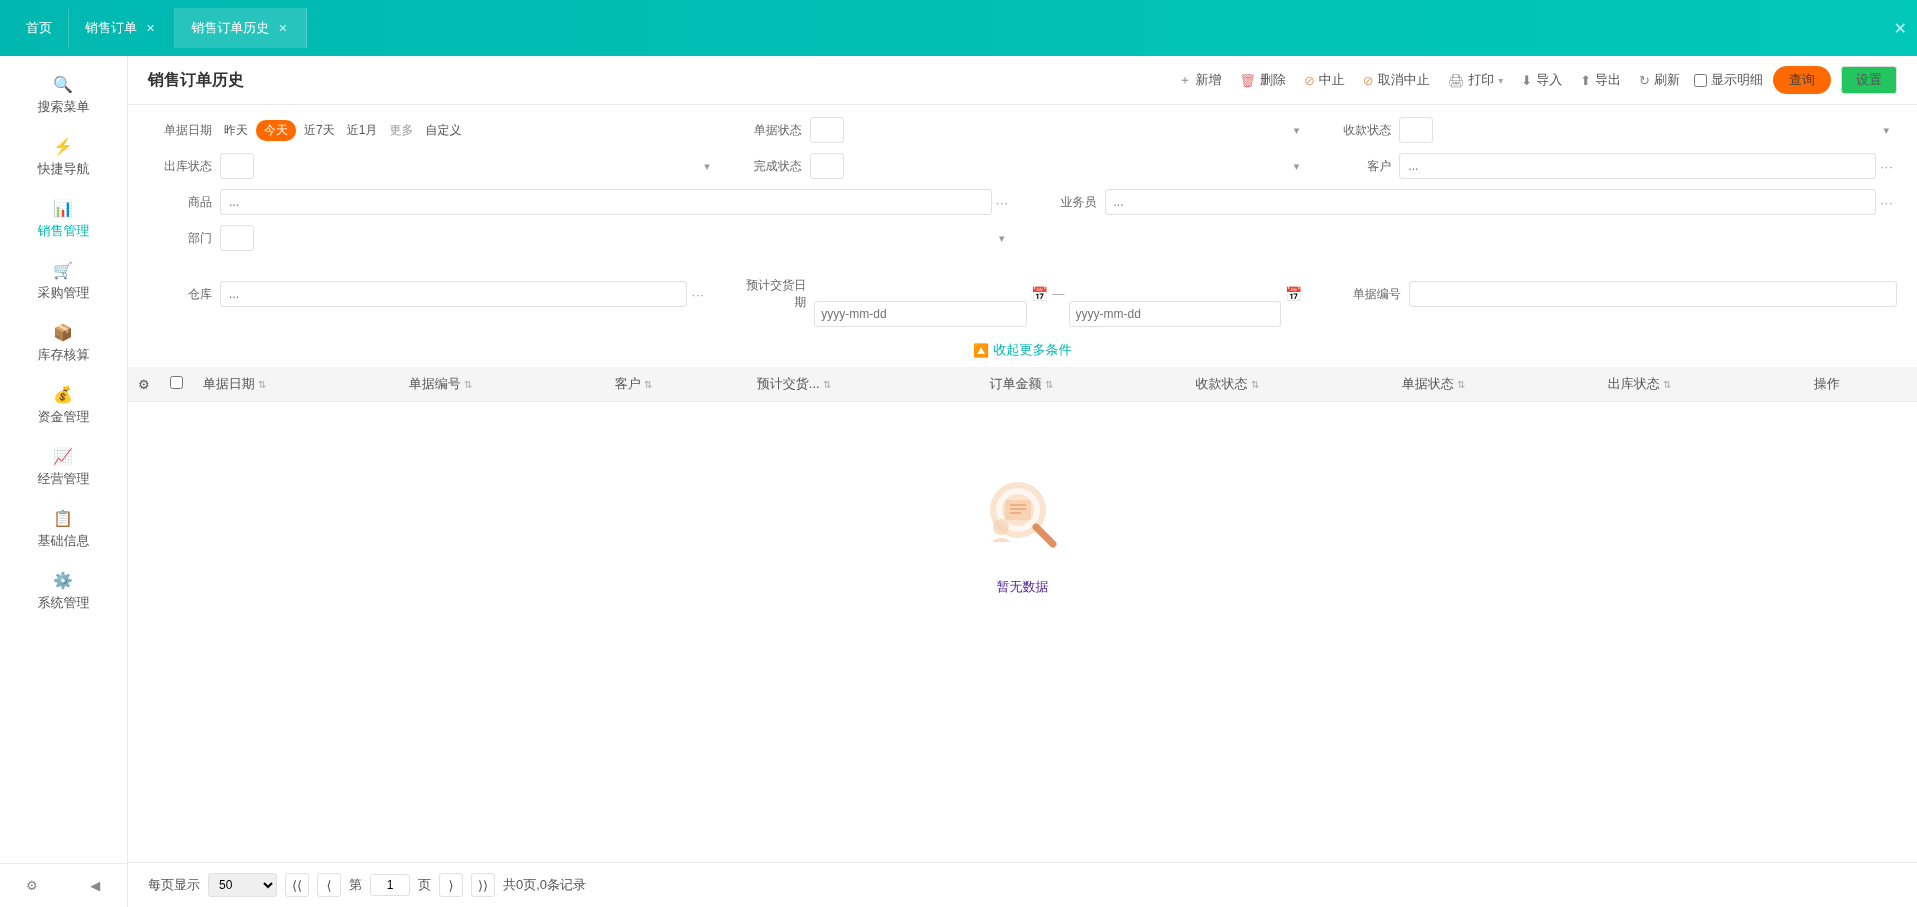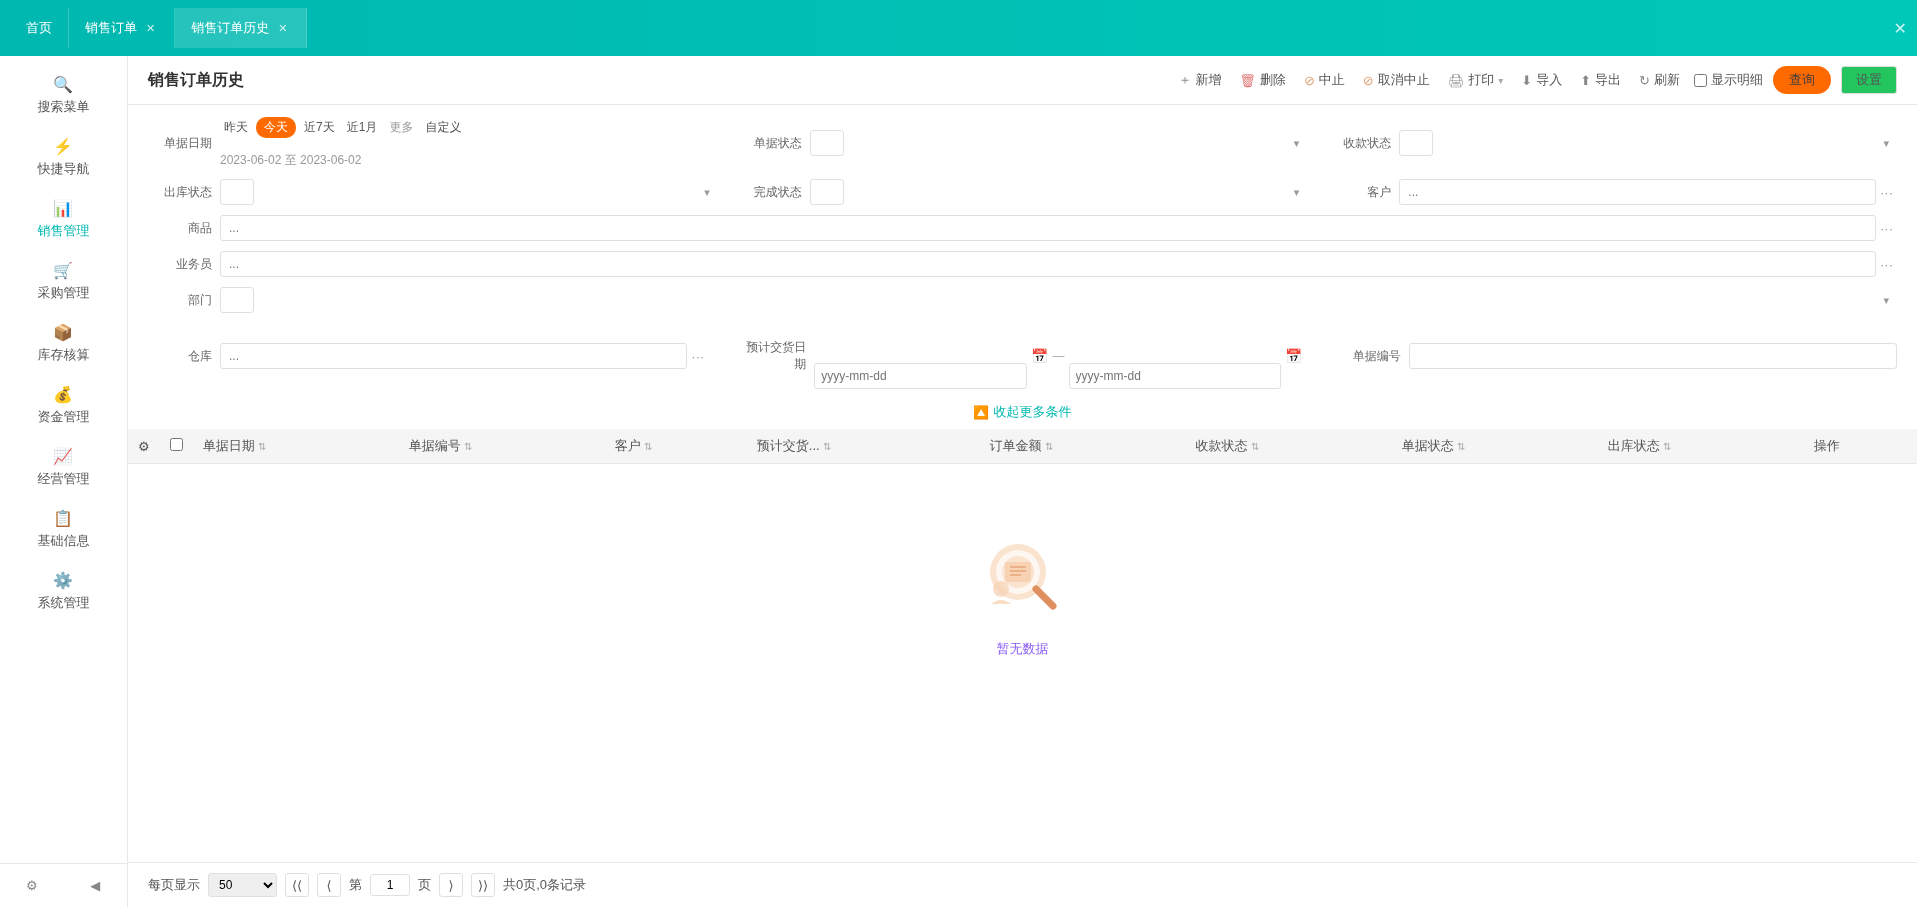--- a/index.html
+++ b/index.html
@@ -264,21 +264,21 @@
       align-items: center;
       justify-content: center;
       padding: 60px 0;
     }
     .empty-icon {
       width: 120px;
       height: 100px;
       margin-bottom: 16px;
     }
     .empty-text {
-      color: #8b5cf6;
+      color: #4c1d95;
       font-size: 13px;
     }
 
     
     .pagination {
       padding: 10px 20px;
       display: flex;
       align-items: center;
       gap: 8px;
       border-top: 1px solid #e8e8e8;
@@ -501,21 +501,20 @@
           <span class="filter-cell-label">单据日期</span>
           <div style="flex:1;display:flex;flex-direction:column;gap:14px;">
             <div class="date-range">
               <span class="date-tag">昨天</span>
               <span class="date-tag active">今天</span>
               <span class="date-tag">近7天</span>
               <span class="date-tag">近1月</span>
               <span class="date-tag more-btn">更多</span>
               <span class="date-tag custom-btn">自定义</span>
             </div>
-            <span class="date-display">2023-06-02 至 2023-06-02</span>
           </div>
         </div>
 
         <div class="filter-cell">
           <span class="filter-cell-label">单据状态</span>
           <div class="select-wrapper">
             <select class="filter-cell-select">
               <option value=""></option>
             </select>
           </div>
@@ -548,21 +547,21 @@
             </select>
           </div>
         </div>
         <div class="filter-cell">
           <span class="filter-cell-label">客户</span>
           <input class="filter-cell-input" type="text" placeholder="..." style="">
           <span class="dots-btn">···</span>
         </div>
       </div>
 
-      <div style="display:grid; grid-template-columns:1fr; gap:10px 20px; margin-bottom:10px;">
+      <div style="display:grid; grid-template-columns:1fr 1fr; gap:10px 20px; margin-bottom:10px;">
         <div class="filter-cell">
           <span class="filter-cell-label">商品</span>
           <input class="filter-cell-input" type="text" placeholder="..." style="">
           <span class="dots-btn">···</span>
         </div>
         <div class="filter-cell">
           <span class="filter-cell-label">业务员</span>
           <input class="filter-cell-input" type="text" placeholder="..." style="">
           <span class="dots-btn">···</span>
         </div>

